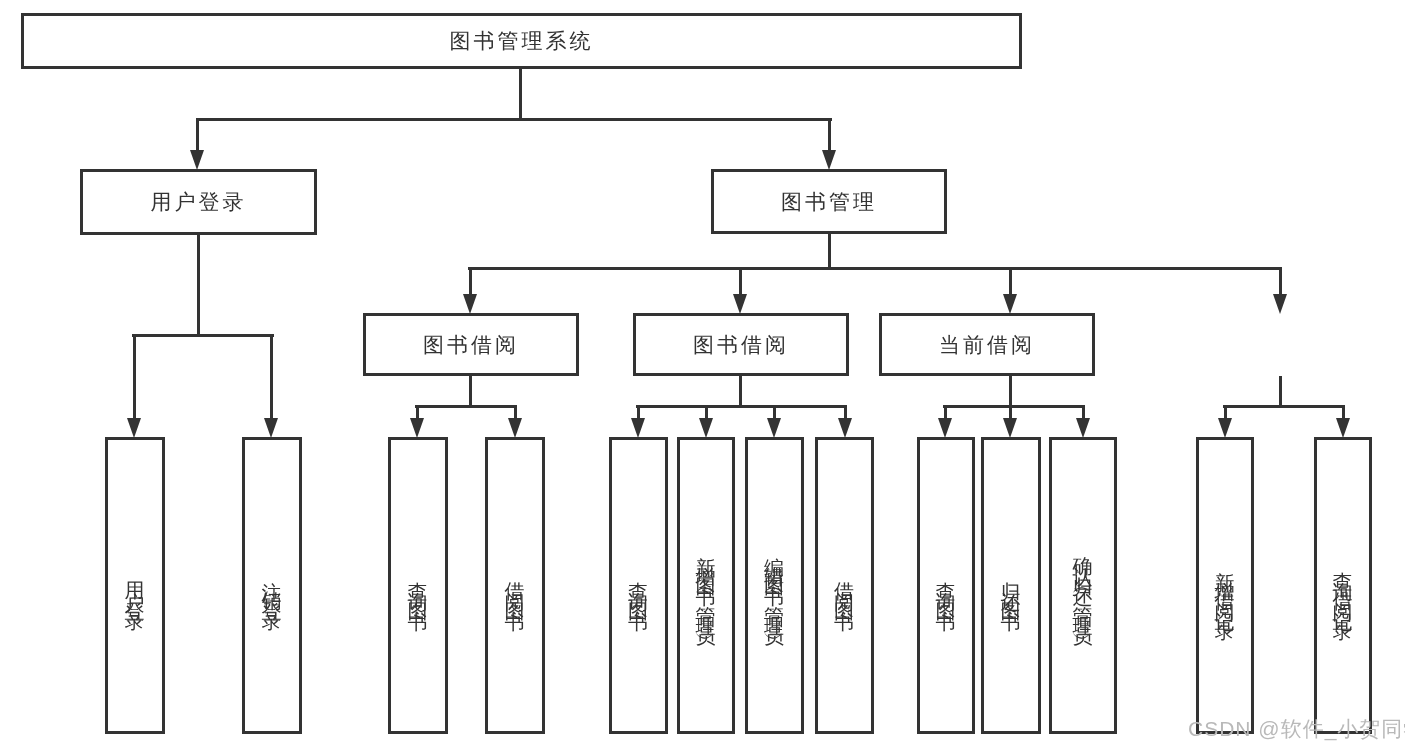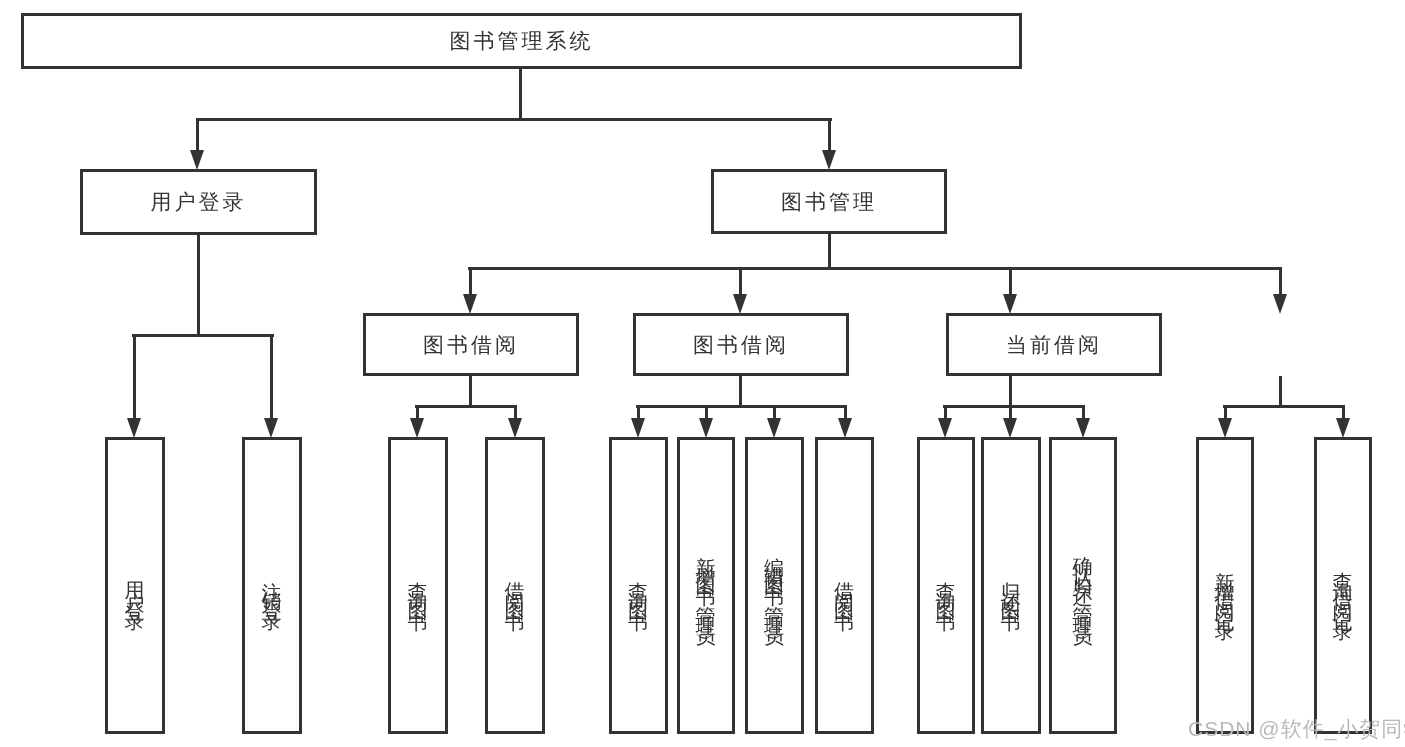--- a/index.html
+++ b/index.html
@@ -39,21 +39,21 @@
 
 <div class="stage">
 
   <div class="box" style="left:21px;top:13px;width:1001px;height:56px;">图书管理系统</div>
 
   <div class="box" style="left:80px;top:169px;width:237px;height:66px;">用户登录</div>
   <div class="box" style="left:711px;top:169px;width:236px;height:65px;">图书管理</div>
 
   <div class="box" style="left:363px;top:313px;width:216px;height:63px;">图书借阅</div>
   <div class="box" style="left:633px;top:313px;width:216px;height:63px;">图书借阅</div>
-  <div class="box" style="left:946px;top:313px;width:216px;height:63px;">当前借阅</div>
+  <div class="box" style="left:879px;top:313px;width:216px;height:63px;">当前借阅</div>
 
   <div class="box vbox" style="left:105px;top:437px;width:60px;height:297px;">用户登录</div>
   <div class="box vbox" style="left:242px;top:437px;width:60px;height:297px;">注销登录</div>
 
   <div class="box vbox" style="left:388px;top:437px;width:60px;height:297px;">查询图书</div>
   <div class="box vbox" style="left:485px;top:437px;width:60px;height:297px;">借阅图书</div>
 
   <div class="box vbox" style="left:609px;top:437px;width:59px;height:297px;">查询图书</div>
   <div class="box vbox" style="left:677px;top:437px;width:58px;height:297px;">新增图书（管理员）</div>
   <div class="box vbox" style="left:745px;top:437px;width:59px;height:297px;">编辑图书（管理员）</div>

